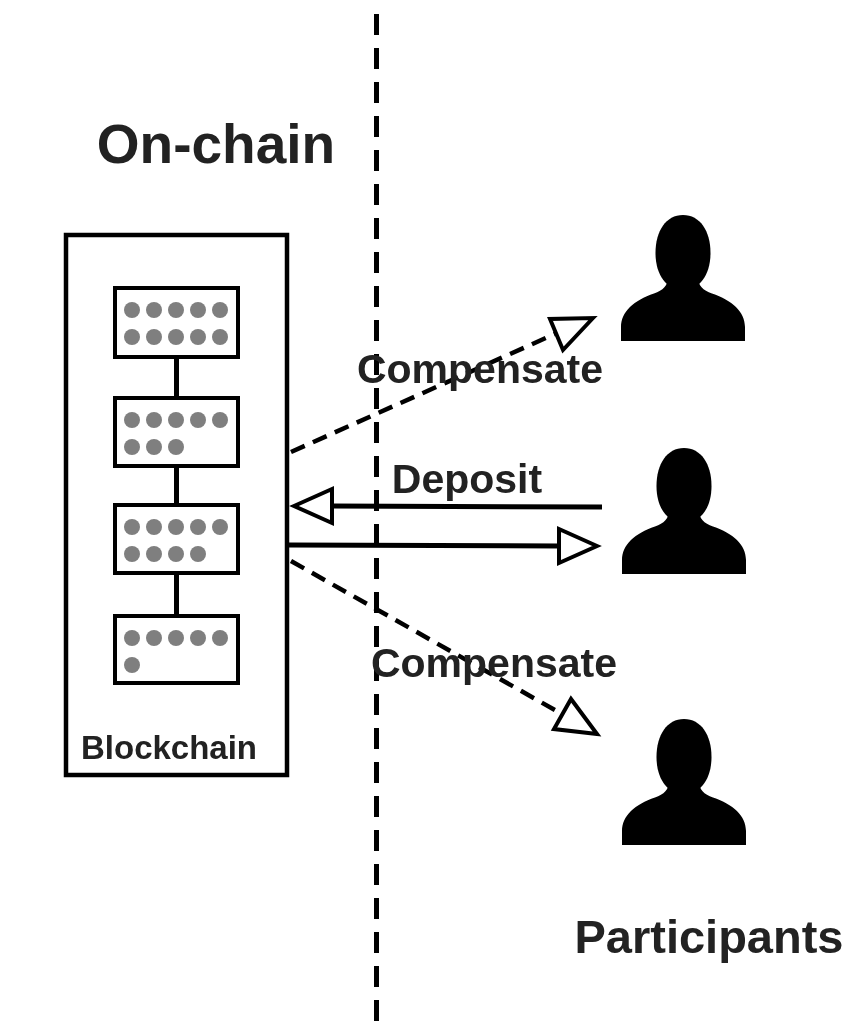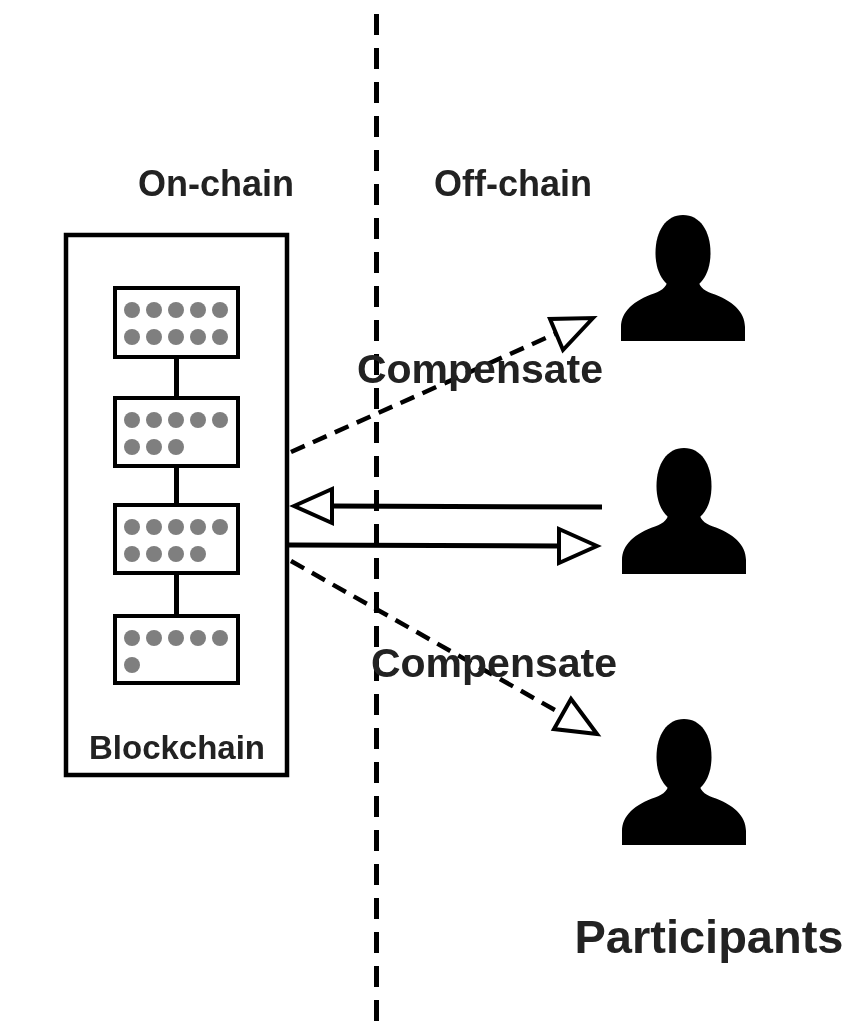--- a/index.html
+++ b/index.html
@@ -13,32 +13,32 @@
   }
   .canvas svg { position: absolute; left: 0; top: 0; }
   .lbl {
     position: absolute;
     transform: translate(-50%, -50%);
     white-space: nowrap;
     font-weight: bold;
     color: #222222;
     line-height: 1;
   }
-  .lbl-heading      { font-size: 36px; margin-top: 40px; }
+  .lbl-heading      { font-size: 55px; }
   .lbl-arrow        { font-size: 41px; }
   .lbl-blockchain   { font-size: 33px; }
   .lbl-participants { font-size: 47px; }
 
   .pos-onchain      { left: 216px; top: 144px; }
   .pos-offchain     { left: 513px; top: 144px; }
   .pos-comp-top     { left: 480px; top: 369px; }
   .pos-deposit      { left: 467px; top: 479px; }
   .pos-payback      { left: 483px; top: 579px; }
   .pos-comp-bottom  { left: 494px; top: 663px; }
-  .pos-blockchain   { left: 177px; top: 747px; }
+  .pos-blockchain   { left: 169px; top: 747px; }
   .pos-participants { left: 709px; top: 936px; }
 </style>
 </head>
 <body>
 
 <div class="canvas">
 
   <svg width="866" height="1024" viewBox="0 0 866 1024">
     <defs>
       <g id="personShape">
@@ -113,20 +113,20 @@
 
     <line x1="291" y1="561" x2="562" y2="714" stroke="#000" stroke-width="4.5" stroke-dasharray="15,9"></line>
     <polygon points="597,734 554,729 571,699" fill="#ffffff" stroke="#000" stroke-width="4"></polygon>
 
     <use href="#personShape" x="613" y="212" fill="#000"></use>
     <use href="#personShape" x="614" y="445" fill="#000"></use>
     <use href="#personShape" x="614" y="716" fill="#000"></use>
   </svg>
 
   <div class="lbl lbl-heading pos-onchain">On-chain</div>
-  <div class="lbl lbl-heading pos-offchain">Off-chain</div>
 
   <div class="lbl lbl-arrow pos-comp-top">Compensate</div>
+  <div class="lbl lbl-arrow pos-deposit">Deposit</div>
   <div class="lbl lbl-arrow pos-comp-bottom">Compensate</div>
 
   <div class="lbl lbl-blockchain pos-blockchain">Blockchain</div>
   <div class="lbl lbl-participants pos-participants">Participants</div>
 </div>
 
 </body></html>

